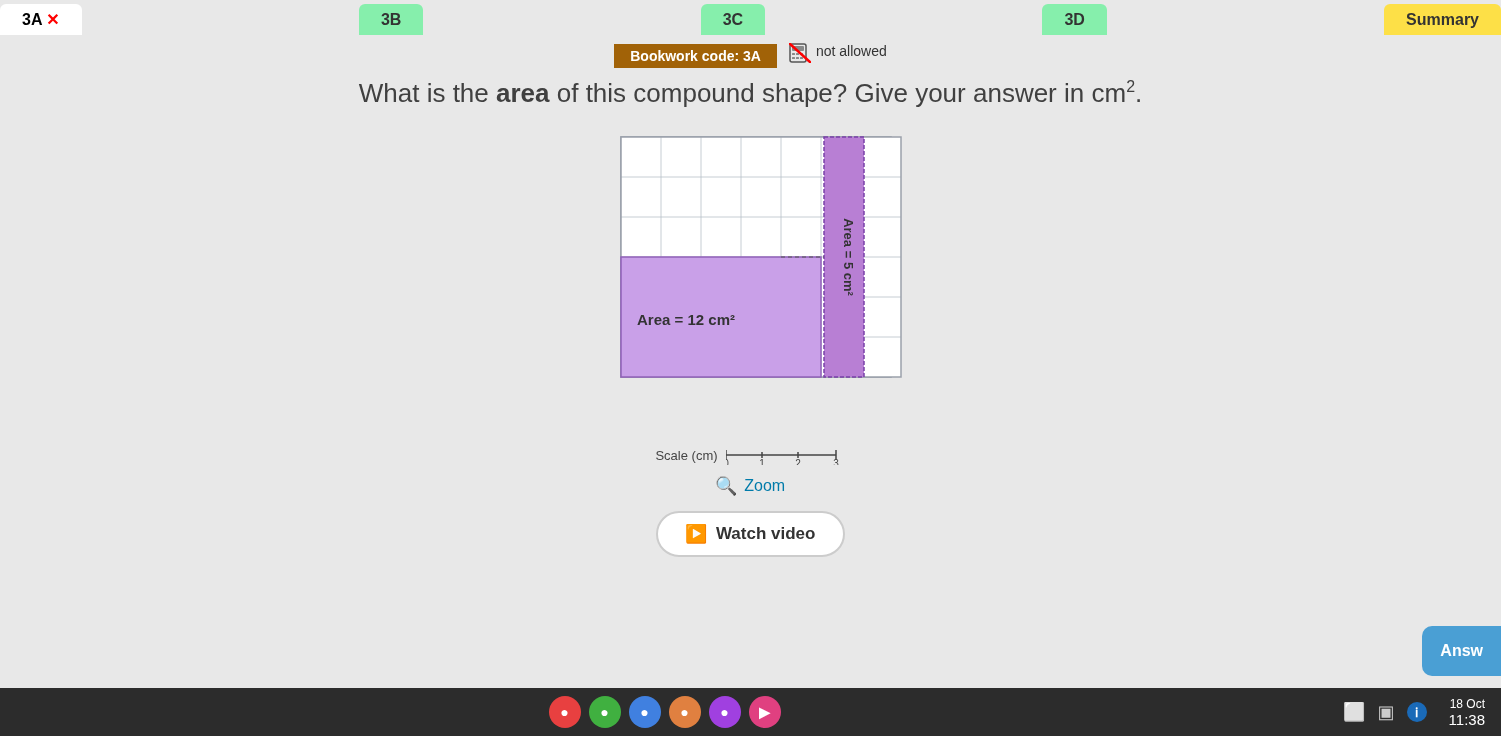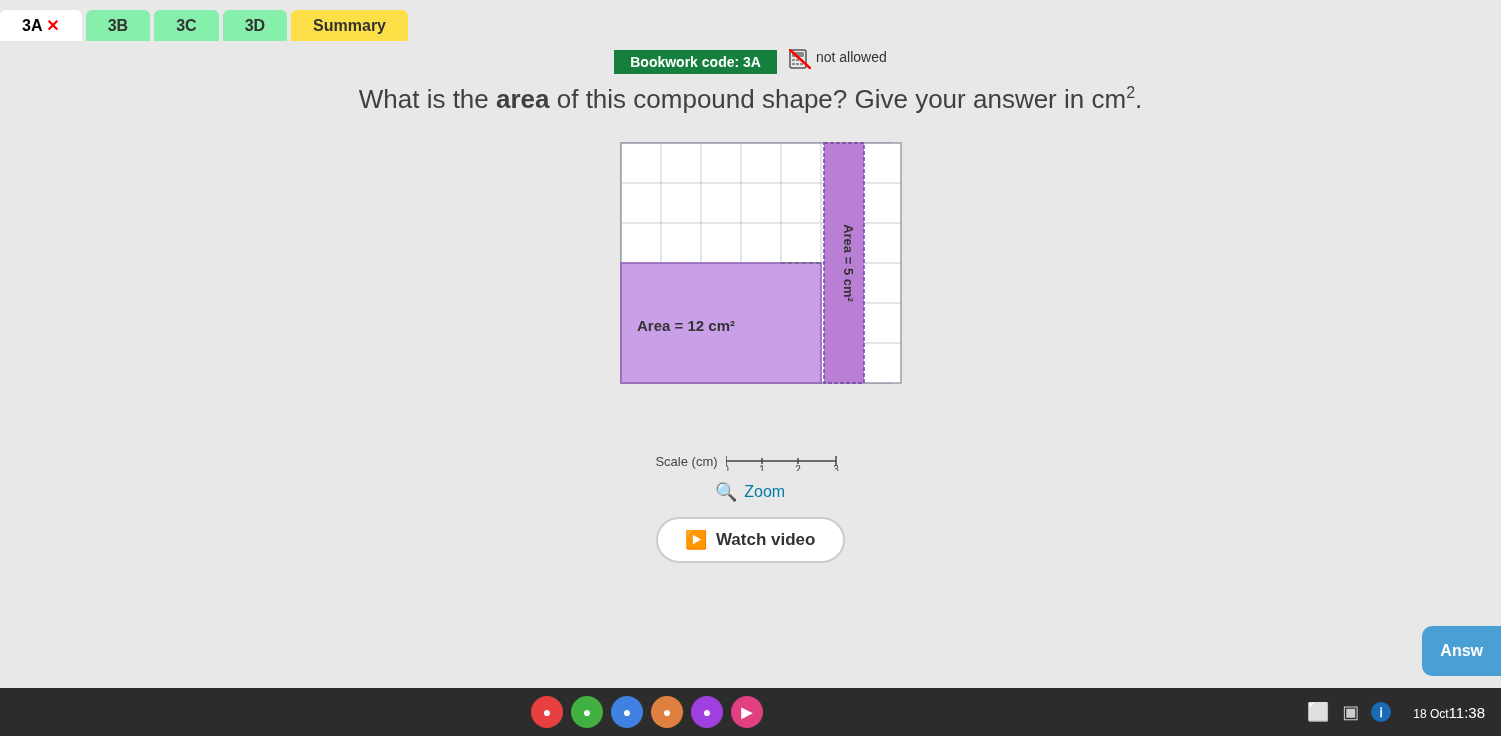--- a/index.html
+++ b/index.html
@@ -8,23 +8,23 @@
       height: 736px;
       background: #e8e8e8;
       font-family: Arial, sans-serif;
       overflow: hidden;
       position: relative;
     }
 
     
     .tab-bar {
       display: flex;
-      justify-content: flex-start;
-      gap: 4px;
-      padding-top: 10px;
+      justify-content: space-between;
+      gap: 12px;
+      padding-top: 4px;
       padding-bottom: 8px;
     }
     .tab {
       padding: 6px 22px;
       border-radius: 6px 6px 0 0;
       font-size: 16px;
       font-weight: bold;
       cursor: pointer;
       border: none;
       background: #86efac;
@@ -45,21 +45,21 @@
 
     
     .bookwork-bar {
       display: flex;
       align-items: center;
       justify-content: center;
       gap: 12px;
       margin-bottom: 10px;
     }
     .bookwork-code-box {
-      background: #15803d;
+      background: #a16207;
       color: white;
       padding: 4px 16px;
       font-size: 14px;
       font-weight: bold;
     }
     .calculator-not-allowed {
       display: flex;
       align-items: flex-start;
       gap: 5px;
       font-size: 14px;
@@ -344,17 +344,17 @@
     <div class="app-circle" style="background:#a040e0;">●</div>
     <div class="app-circle" style="background:#e04080;">▶</div>
   </div>
 
   <div class="taskbar-icons">
     <span class="taskbar-icon">⬜</span>
     <span class="taskbar-icon">▣</span>
     <span class="taskbar-icon" style="background:#1a6ab8; color:white; border-radius:50%; width:20px; height:20px; display:flex; align-items:center; justify-content:center; font-size:13px; font-weight:bold;">ℹ</span>
   </div>
 
-  <div style="display:flex; align-items:flex-end; margin-left:8px;">
+  <div style="display:flex; flex-direction:column; align-items:flex-end; margin-left:8px;">
     <span class="taskbar-date">18 Oct</span>
     <span class="taskbar-time">11:38</span>
   </div>
 </div>
 
 </body></html>

